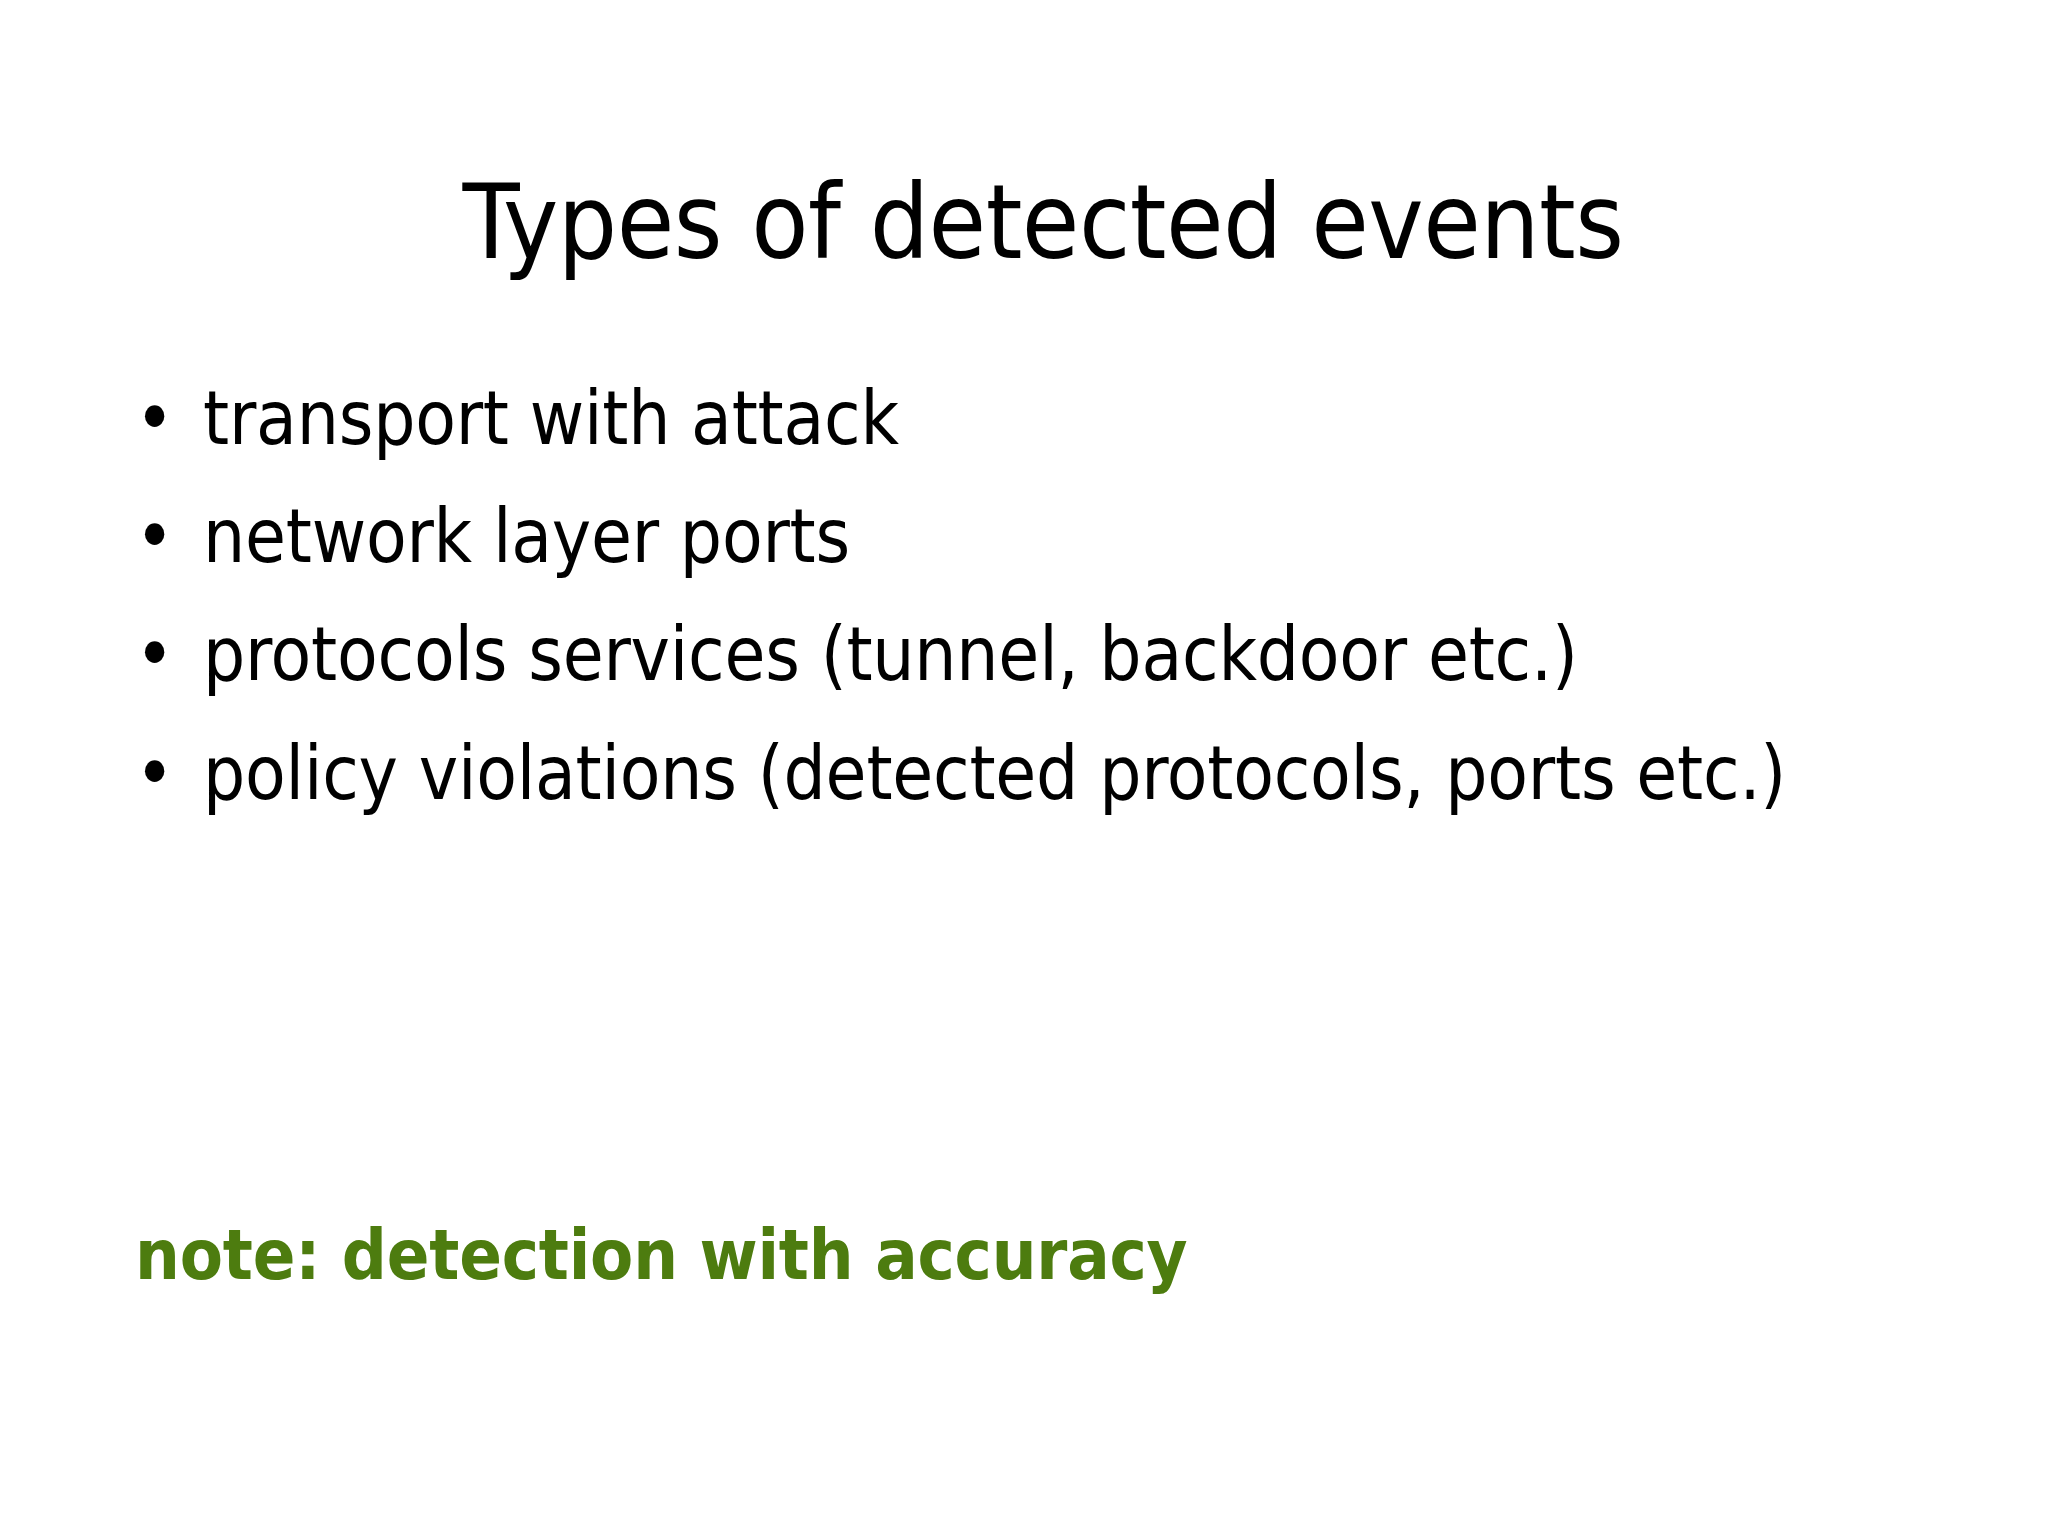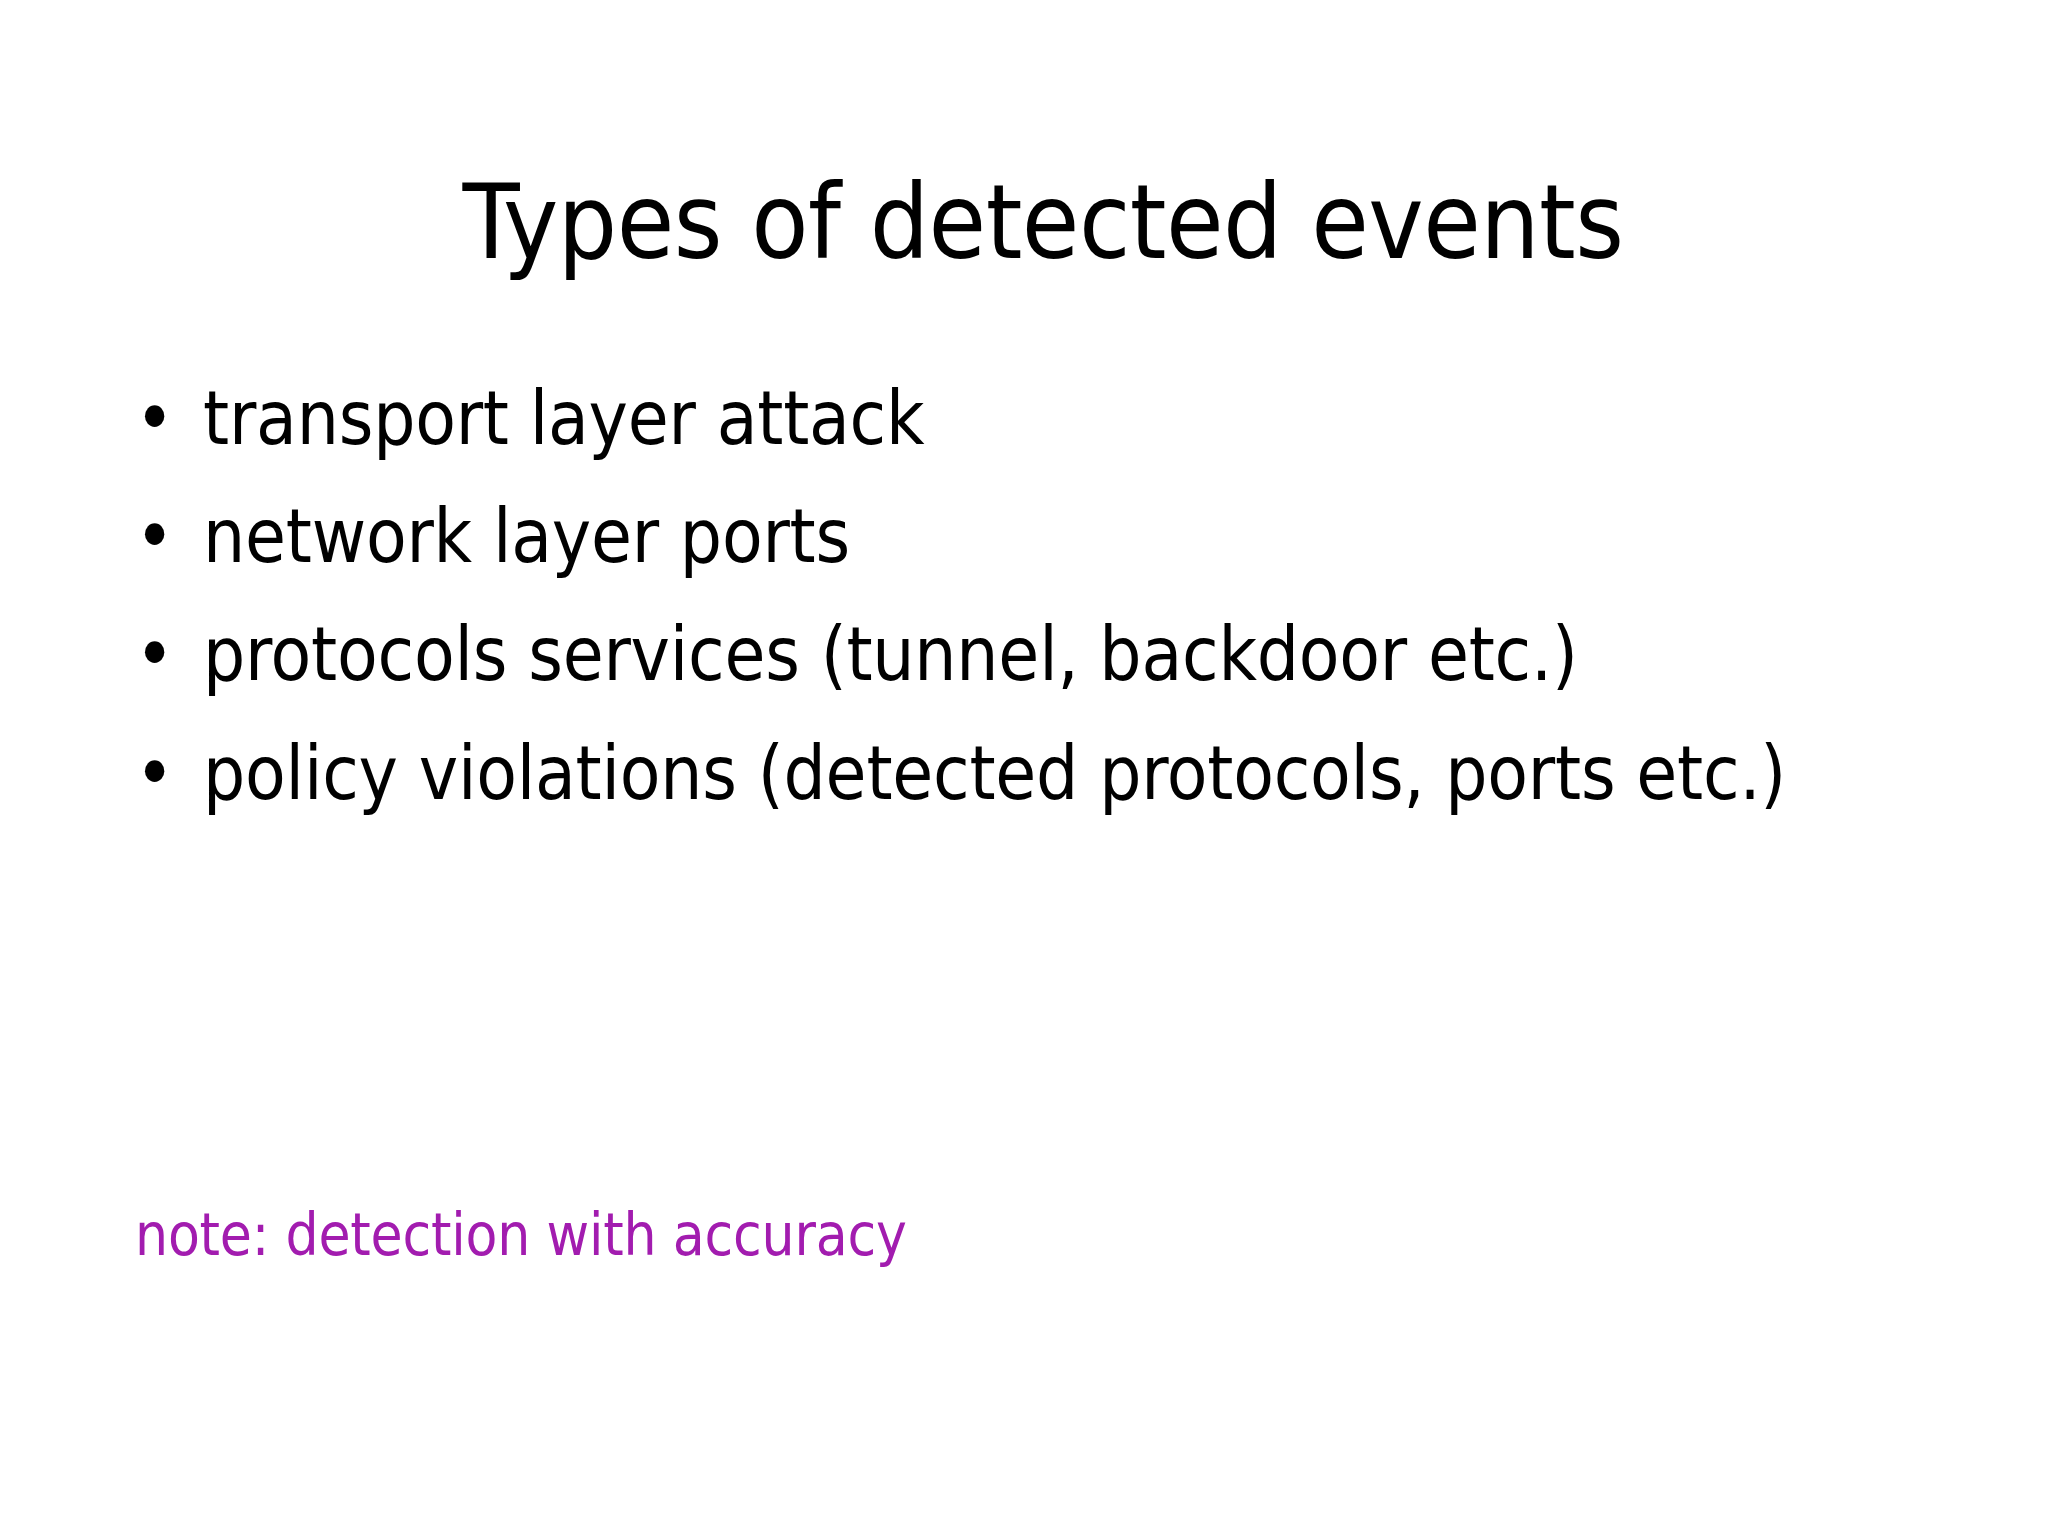--- a/index.html
+++ b/index.html
@@ -81,41 +81,41 @@
 
   .bullet-text {
     display: block;
   }
 
   
   .note-line {
     position: absolute;
     left: 116px;
     top: 1140px;
-    font-size: 58px;
+    font-size: 70px;
     line-height: 1.30;
-    font-weight: 400;
+    font-weight: 700;
     letter-spacing: -0.2px;
-    color: #a21caf;
+    color: #4d7c0f;
     white-space: nowrap;
   }
 </style>
 </head>
 <body>
 
 <div class="slide">
 
   <h1 class="slide-title">Types of detected events</h1>
 
   <div class="body-block">
     <ul class="bullet-list">
 
       <li class="bullet-item">
         <span class="bullet-marker">•</span>
-        <span class="bullet-text">transport layer attack</span>
+        <span class="bullet-text">transport with attack</span>
       </li>
 
       <li class="bullet-item">
         <span class="bullet-marker">•</span>
         <span class="bullet-text">network layer ports</span>
       </li>
 
       <li class="bullet-item">
         <span class="bullet-marker">•</span>
         <span class="bullet-text">protocols services (tunnel, backdoor etc.)</span>

